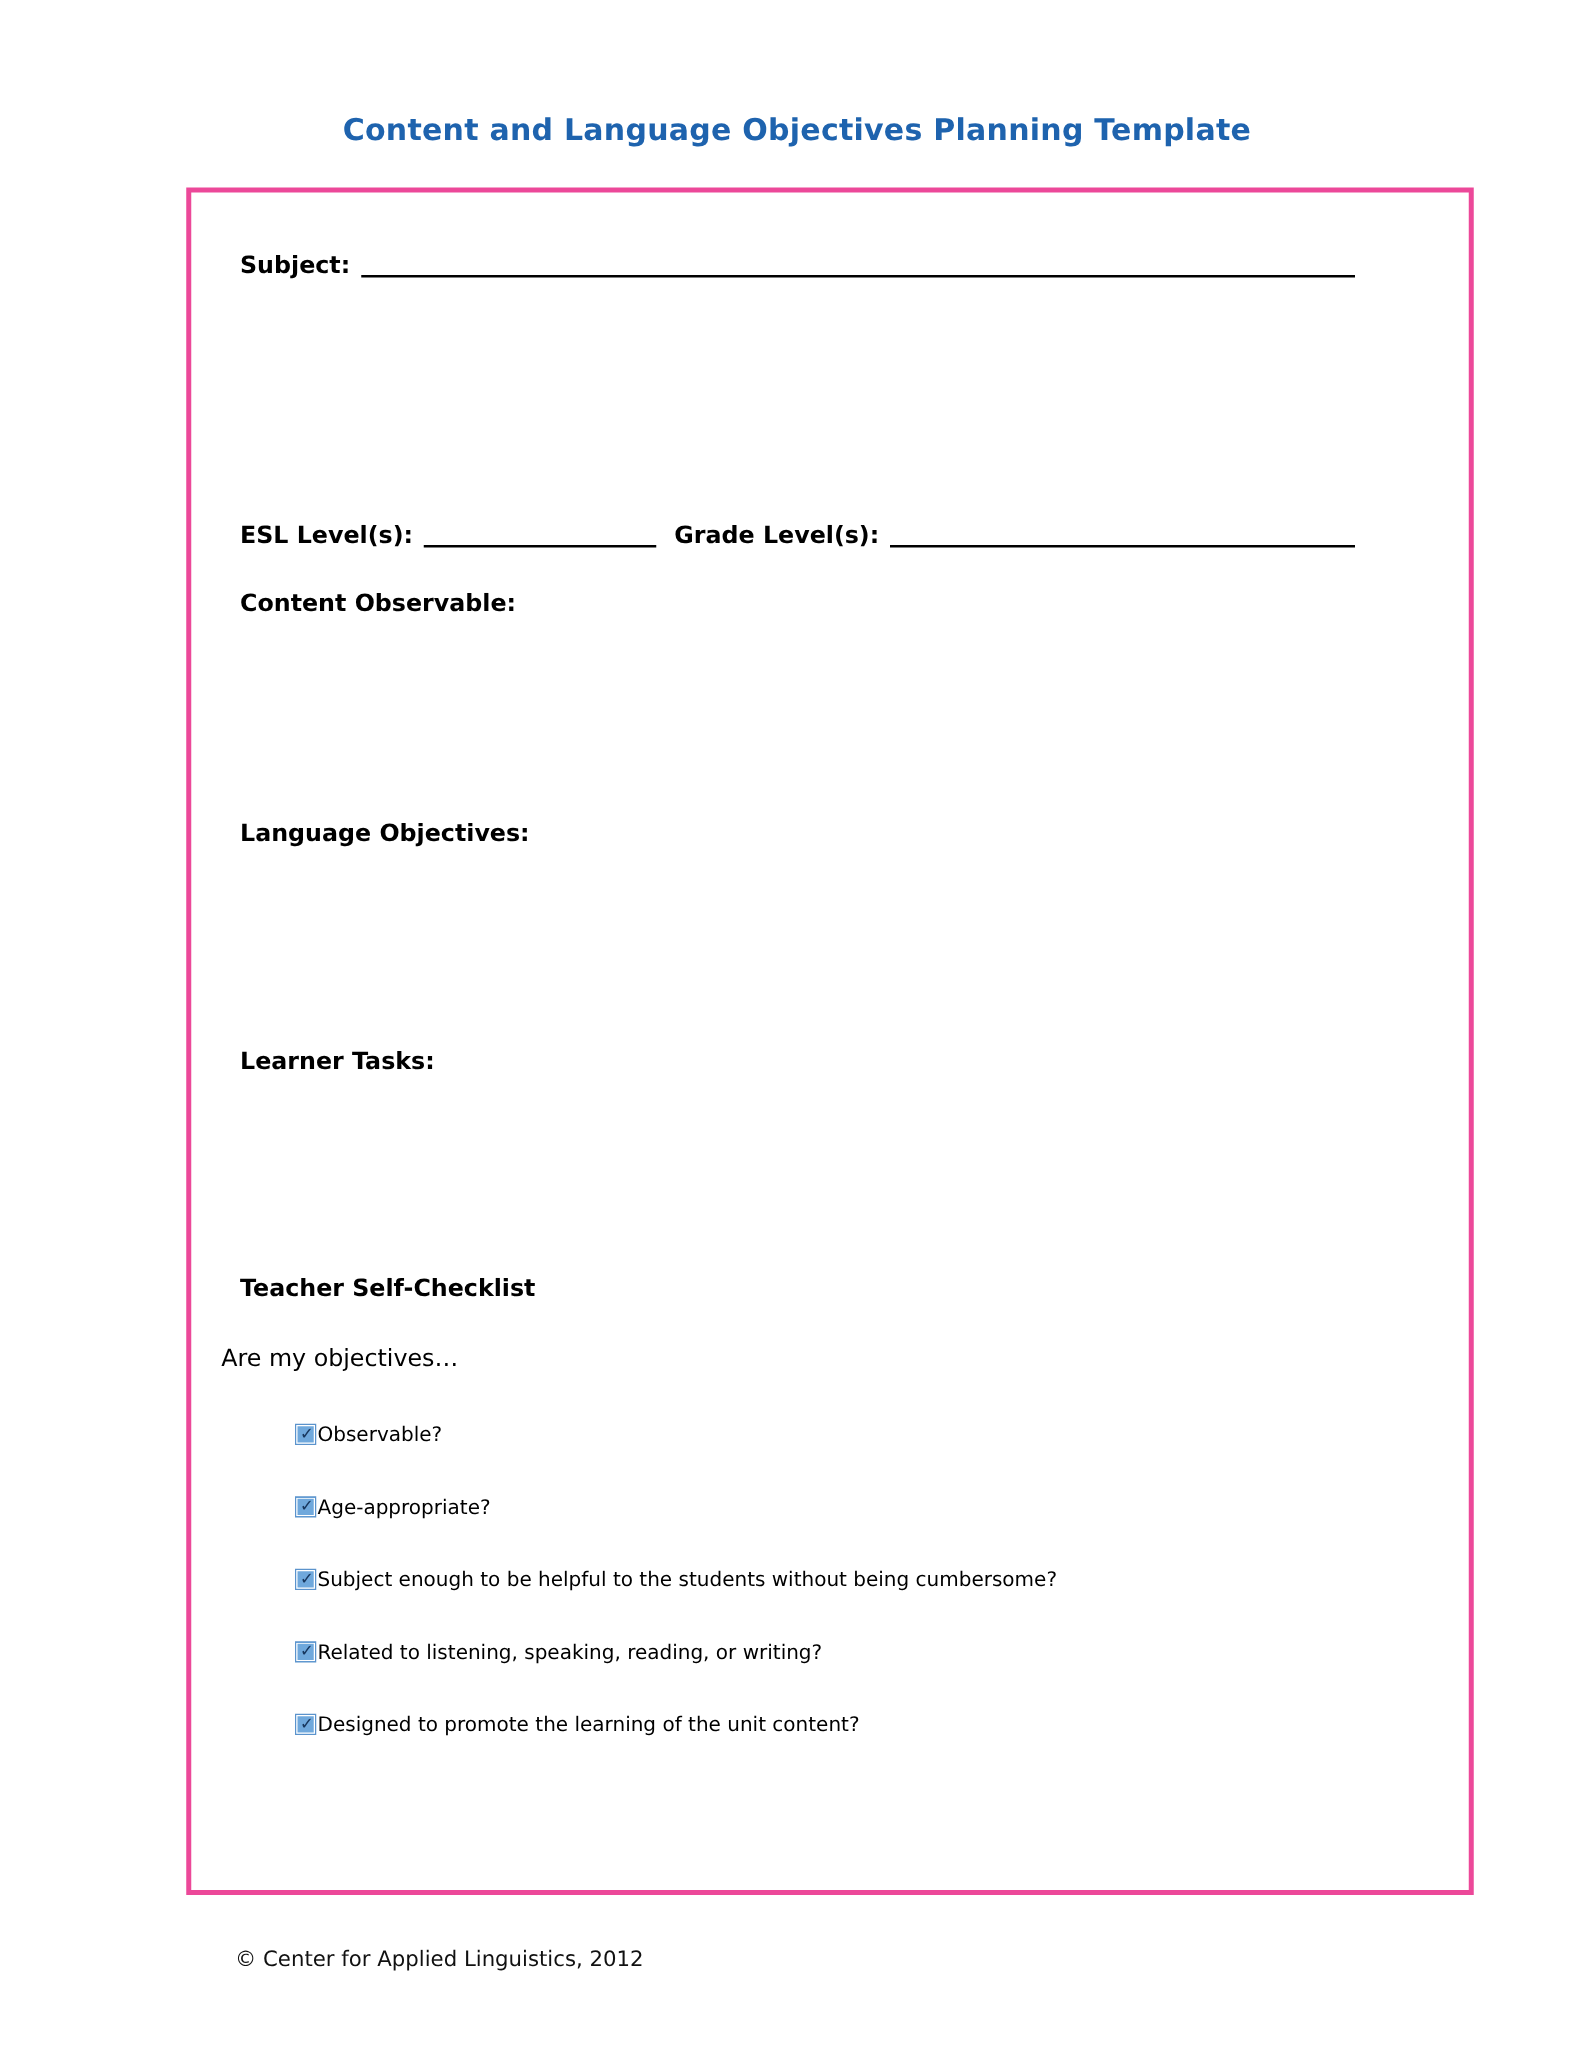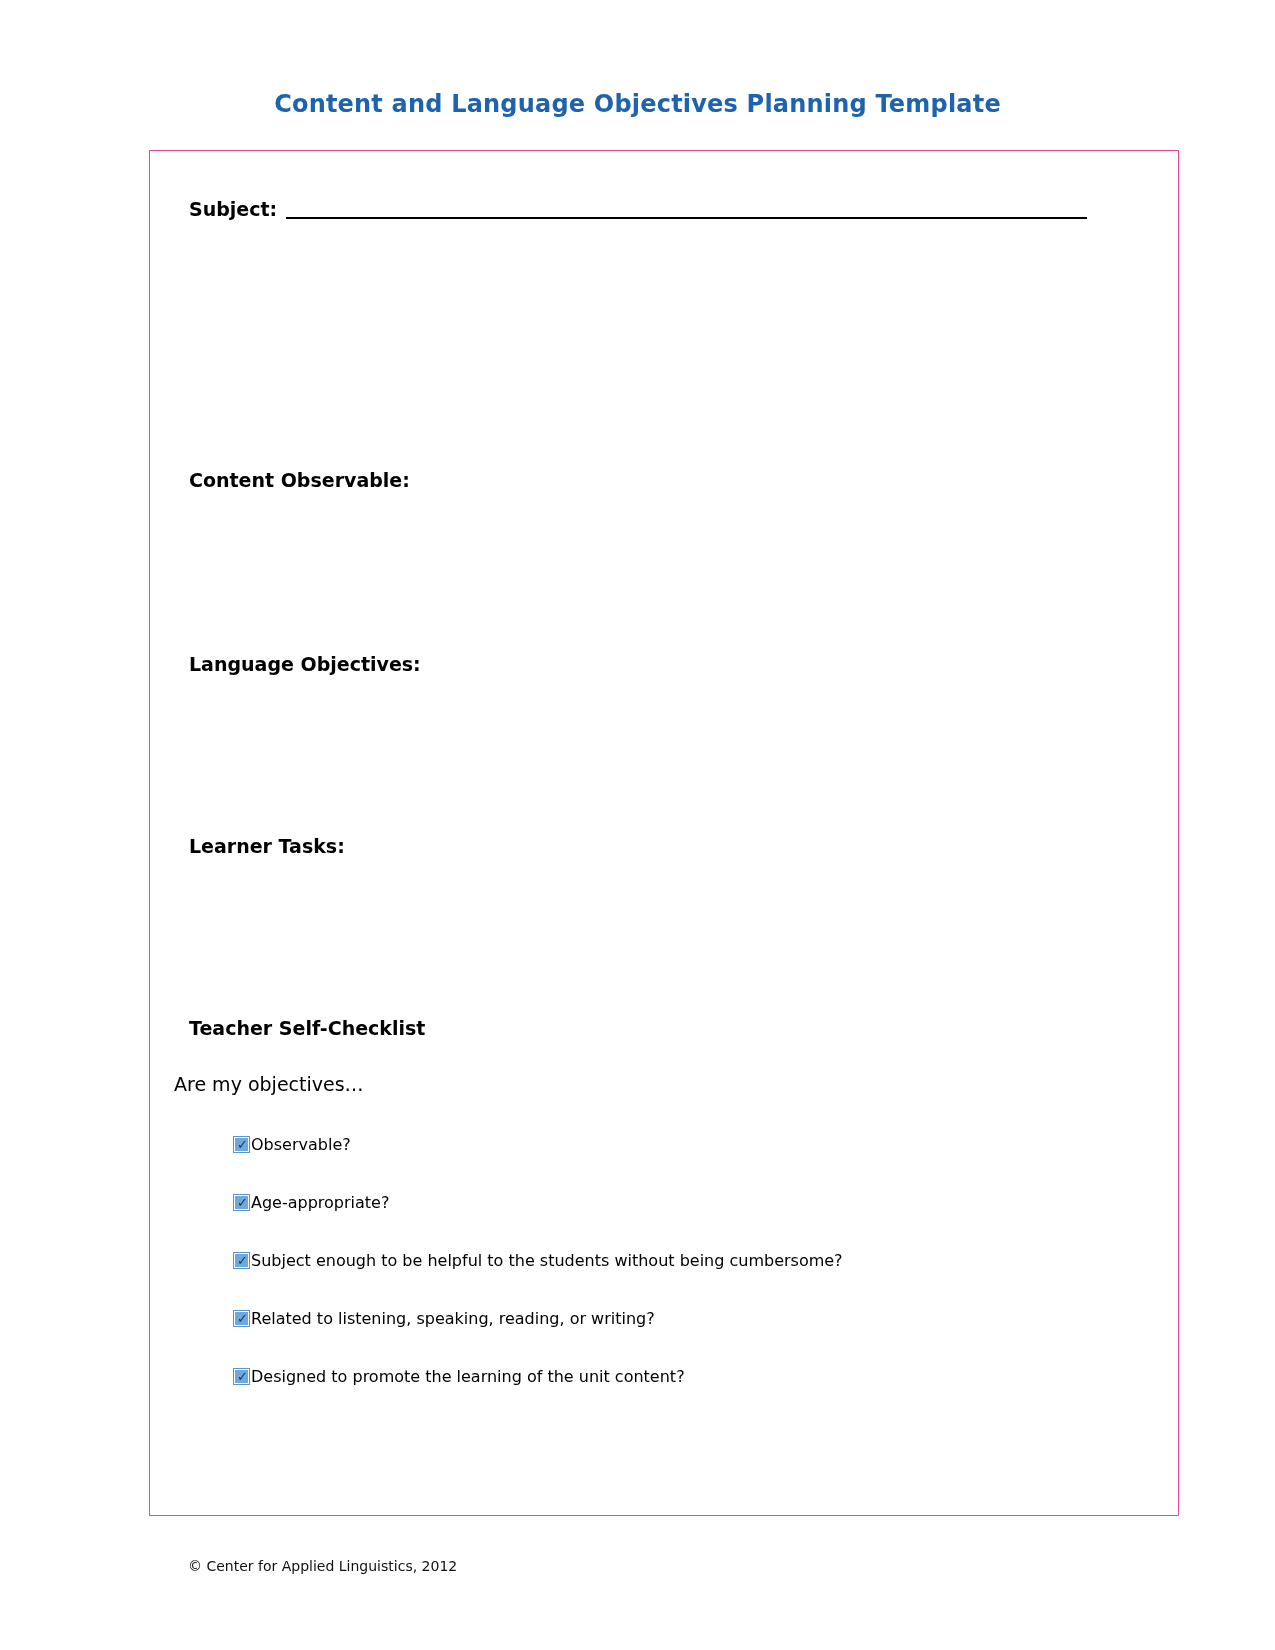--- a/index.html
+++ b/index.html
@@ -20,21 +20,21 @@
     font-size: 24px;
     font-weight: bold;
     color: #1E63AE;
     letter-spacing: 0.2px;
   }
 
   .form-box {
     position: absolute;
     left: 149px; top: 150px;
     width: 1030px; height: 1366px;
-    border: 1px solid #ec4899;
+    border: 4px solid #ec4899;
     background: #fff;
   }
 
   .row {
     position: absolute;
     left: 39px; right: 91px;
     display: flex;
     align-items: flex-end;
     font-size: 19px;
   }
@@ -87,39 +87,45 @@
     font-size: 13px;
     font-weight: bold;
     line-height: 1;
     transform: translate(1px, 0px);
   }
   .check-label { font-size: 16px; }
 
   .footer {
     position: absolute;
     left: 188px; top: 1558px;
-    font-size: 14px;
+    font-size: 17px;
     color: #111;
   }
 </style>
 </head>
 <body>
 
 <div class="page">
 
   <div class="doc-title">Content and Language Objectives Planning Template</div>
 
   <div class="form-box">
 
     <div class="row" style="top: 46px;">
       <span class="lbl">Subject:</span>
       <span class="blank grow"></span>
     </div>
 
 
+    <div class="row" style="top: 262px;">
+      <span class="lbl">ESL Level(s):</span>
+      <span class="blank short"></span>
+      <span class="lbl second">Grade Level(s):</span>
+      <span class="blank grow"></span>
+    </div>
 
     <div class="section-label" style="top: 318px;">Content Observable:</div>
     <div class="section-label" style="top: 502px;">Language Objectives:</div>
     <div class="section-label" style="top: 684px;">Learner Tasks:</div>
 
     <div class="section-label" style="top: 866px;">Teacher Self-Checklist</div>
     <div class="plain-text" style="top: 922px;">Are my objectives…</div>
 
     <div class="check-row" style="top: 984px;">
       <span class="checkbox">

